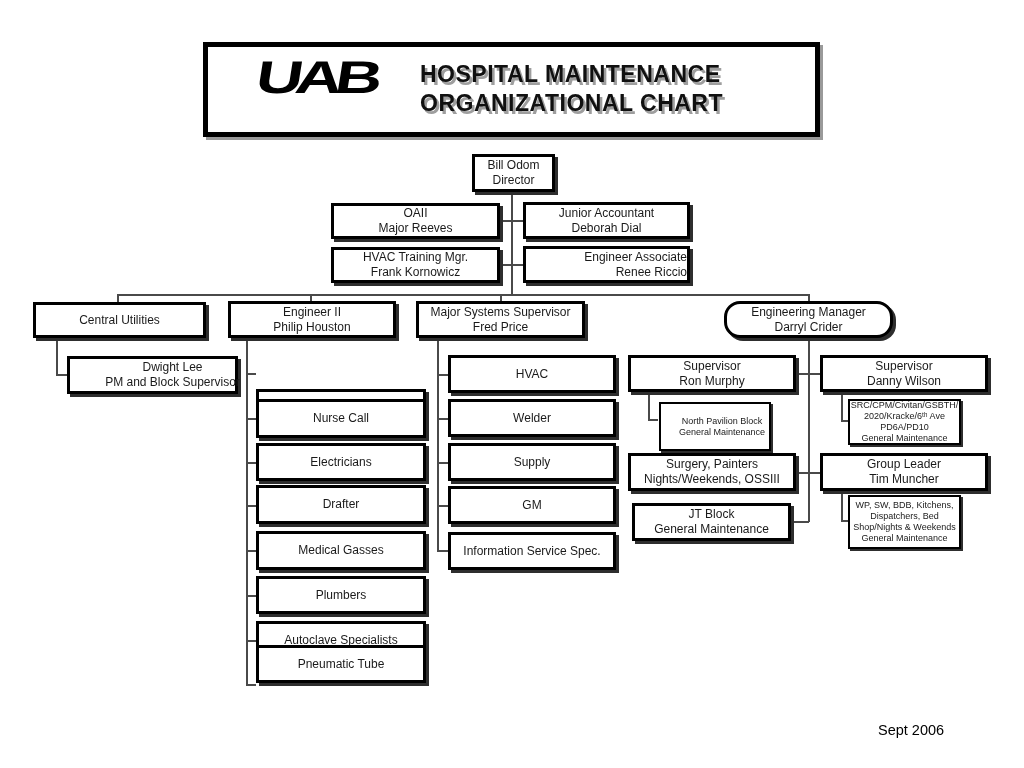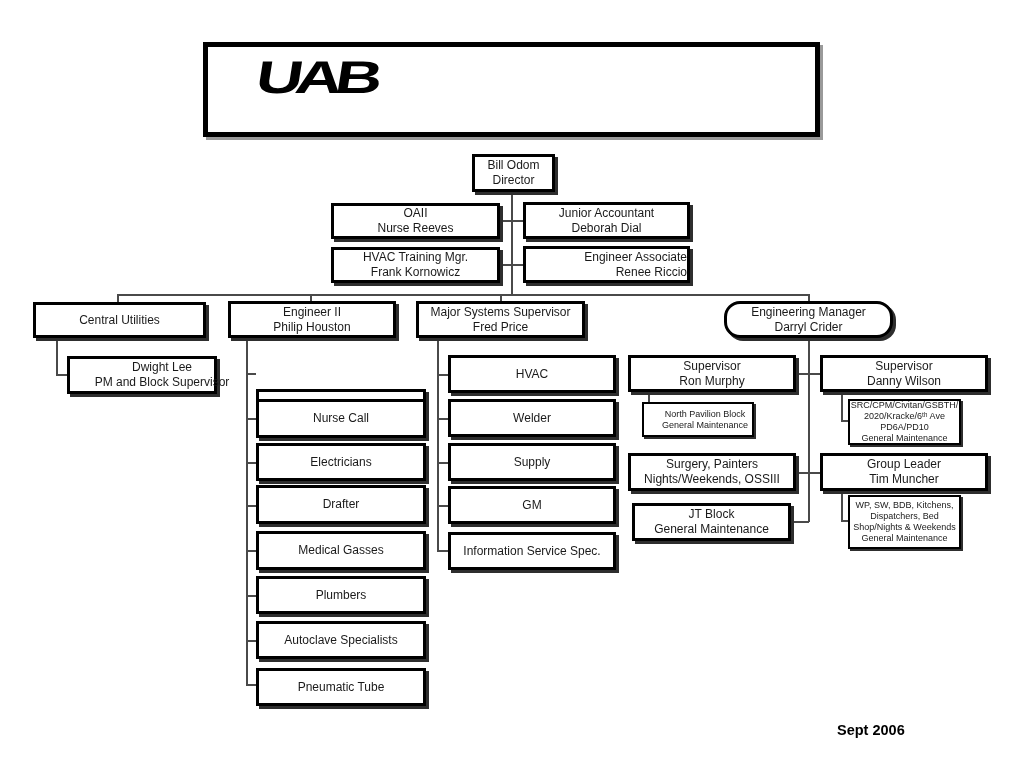--- a/index.html
+++ b/index.html
@@ -77,44 +77,48 @@
   
   .connector {
     position: absolute;
     background: #4a4a4a;
     z-index: 1;
   }
 
   
   .date-label {
     position: absolute;
-    left: 837px; top: 722px;
-    font-weight: bold;
+    left: 878px; top: 722px;
+    font-weight: normal;
     font-size: 14.5px;
     color: #000;
     white-space: nowrap;
   }
 </style>
 </head>
 <body>
 
 <div id="slide">
 
   <div class="header-box">
     <div class="uab-logo">UAB</div>
+    <div class="header-title">
+      <div>HOSPITAL MAINTENANCE</div>
+      <div>ORGANIZATIONAL CHART</div>
+    </div>
   </div>
 
   <div id="chart">
       <div class="node standard" style="left: 472px; top: 154px; width: 83px; height: 38px;">
         <div class="node-line">Bill Odom</div>
         <div class="node-line">Director</div>
       </div>
       <div class="node standard" style="left: 331px; top: 203px; width: 169px; height: 36px;">
         <div class="node-line">OAII</div>
-        <div class="node-line">Nurse Reeves</div>
+        <div class="node-line">Major Reeves</div>
       </div>
       <div class="node standard" style="left: 523px; top: 202px; width: 167px; height: 37px;">
         <div class="node-line">Junior Accountant</div>
         <div class="node-line">Deborah Dial</div>
       </div>
       <div class="node standard" style="left: 331px; top: 247px; width: 169px; height: 36px;">
         <div class="node-line">HVAC Training Mgr.</div>
         <div class="node-line">Frank Kornowicz</div>
       </div>
       <div class="node standard" style="left: 523px; top: 246px; width: 167px; height: 37px; align-items: flex-end;">
@@ -129,21 +133,21 @@
         <div class="node-line">Philip Houston</div>
       </div>
       <div class="node standard" style="left: 416px; top: 301px; width: 169px; height: 37px;">
         <div class="node-line">Major Systems Supervisor</div>
         <div class="node-line">Fred Price</div>
       </div>
       <div class="node standard" style="left: 724px; top: 301px; width: 169px; height: 37px; border-radius: 16px;">
         <div class="node-line">Engineering Manager</div>
         <div class="node-line">Darryl Crider</div>
       </div>
-      <div class="node standard" style="left: 67px; top: 356px; width: 150px; height: 38px; padding-left: 40px;">
+      <div class="node standard" style="left: 67px; top: 356px; width: 171px; height: 38px; padding-left: 40px;">
         <div class="node-line">Dwight Lee</div>
         <div class="node-line">PM and Block Supervisor</div>
       </div>
       <div class="node standard" style="left: 256px; top: 354px; width: 170px; height: 39px; margin-top: 35px;">
         <div class="node-line">Fire Protection Group</div>
       </div>
       <div class="node standard" style="left: 256px; top: 399px; width: 170px; height: 39px;">
         <div class="node-line">Nurse Call</div>
       </div>
       <div class="node standard" style="left: 256px; top: 443px; width: 170px; height: 38px;">
@@ -154,21 +158,21 @@
       </div>
       <div class="node standard" style="left: 256px; top: 531px; width: 170px; height: 39px;">
         <div class="node-line">Medical Gasses</div>
       </div>
       <div class="node standard" style="left: 256px; top: 576px; width: 170px; height: 38px;">
         <div class="node-line">Plumbers</div>
       </div>
       <div class="node standard" style="left: 256px; top: 621px; width: 170px; height: 38px;">
         <div class="node-line">Autoclave Specialists</div>
       </div>
-      <div class="node standard" style="left: 256px; top: 668px; width: 170px; height: 38px;">
+      <div class="node standard" style="left: 256px; top: 645px; width: 170px; height: 38px;">
         <div class="node-line">Pneumatic Tube</div>
       </div>
       <div class="node standard" style="left: 448px; top: 355px; width: 168px; height: 38px;">
         <div class="node-line">HVAC</div>
       </div>
       <div class="node standard" style="left: 448px; top: 399px; width: 168px; height: 38px;">
         <div class="node-line">Welder</div>
       </div>
       <div class="node standard" style="left: 448px; top: 443px; width: 168px; height: 38px;">
         <div class="node-line">Supply</div>
@@ -176,21 +180,21 @@
       <div class="node standard" style="left: 448px; top: 486px; width: 168px; height: 38px;">
         <div class="node-line">GM</div>
       </div>
       <div class="node standard" style="left: 448px; top: 532px; width: 168px; height: 38px;">
         <div class="node-line">Information Service Spec.</div>
       </div>
       <div class="node standard" style="left: 628px; top: 355px; width: 168px; height: 37px;">
         <div class="node-line">Supervisor</div>
         <div class="node-line">Ron Murphy</div>
       </div>
-      <div class="node small" style="left: 642px; top: 402px; width: 112px; height: 35px; padding-left: 14px;">
+      <div class="node small" style="left: 659px; top: 402px; width: 112px; height: 49px; padding-left: 14px;">
         <div class="node-line">North Pavilion Block</div>
         <div class="node-line">General Maintenance</div>
       </div>
       <div class="node standard" style="left: 628px; top: 453px; width: 168px; height: 38px;">
         <div class="node-line">Surgery, Painters</div>
         <div class="node-line">Nights/Weekends, OSSIII</div>
       </div>
       <div class="node standard" style="left: 632px; top: 503px; width: 159px; height: 38px;">
         <div class="node-line">JT Block</div>
         <div class="node-line">General Maintenance</div>

